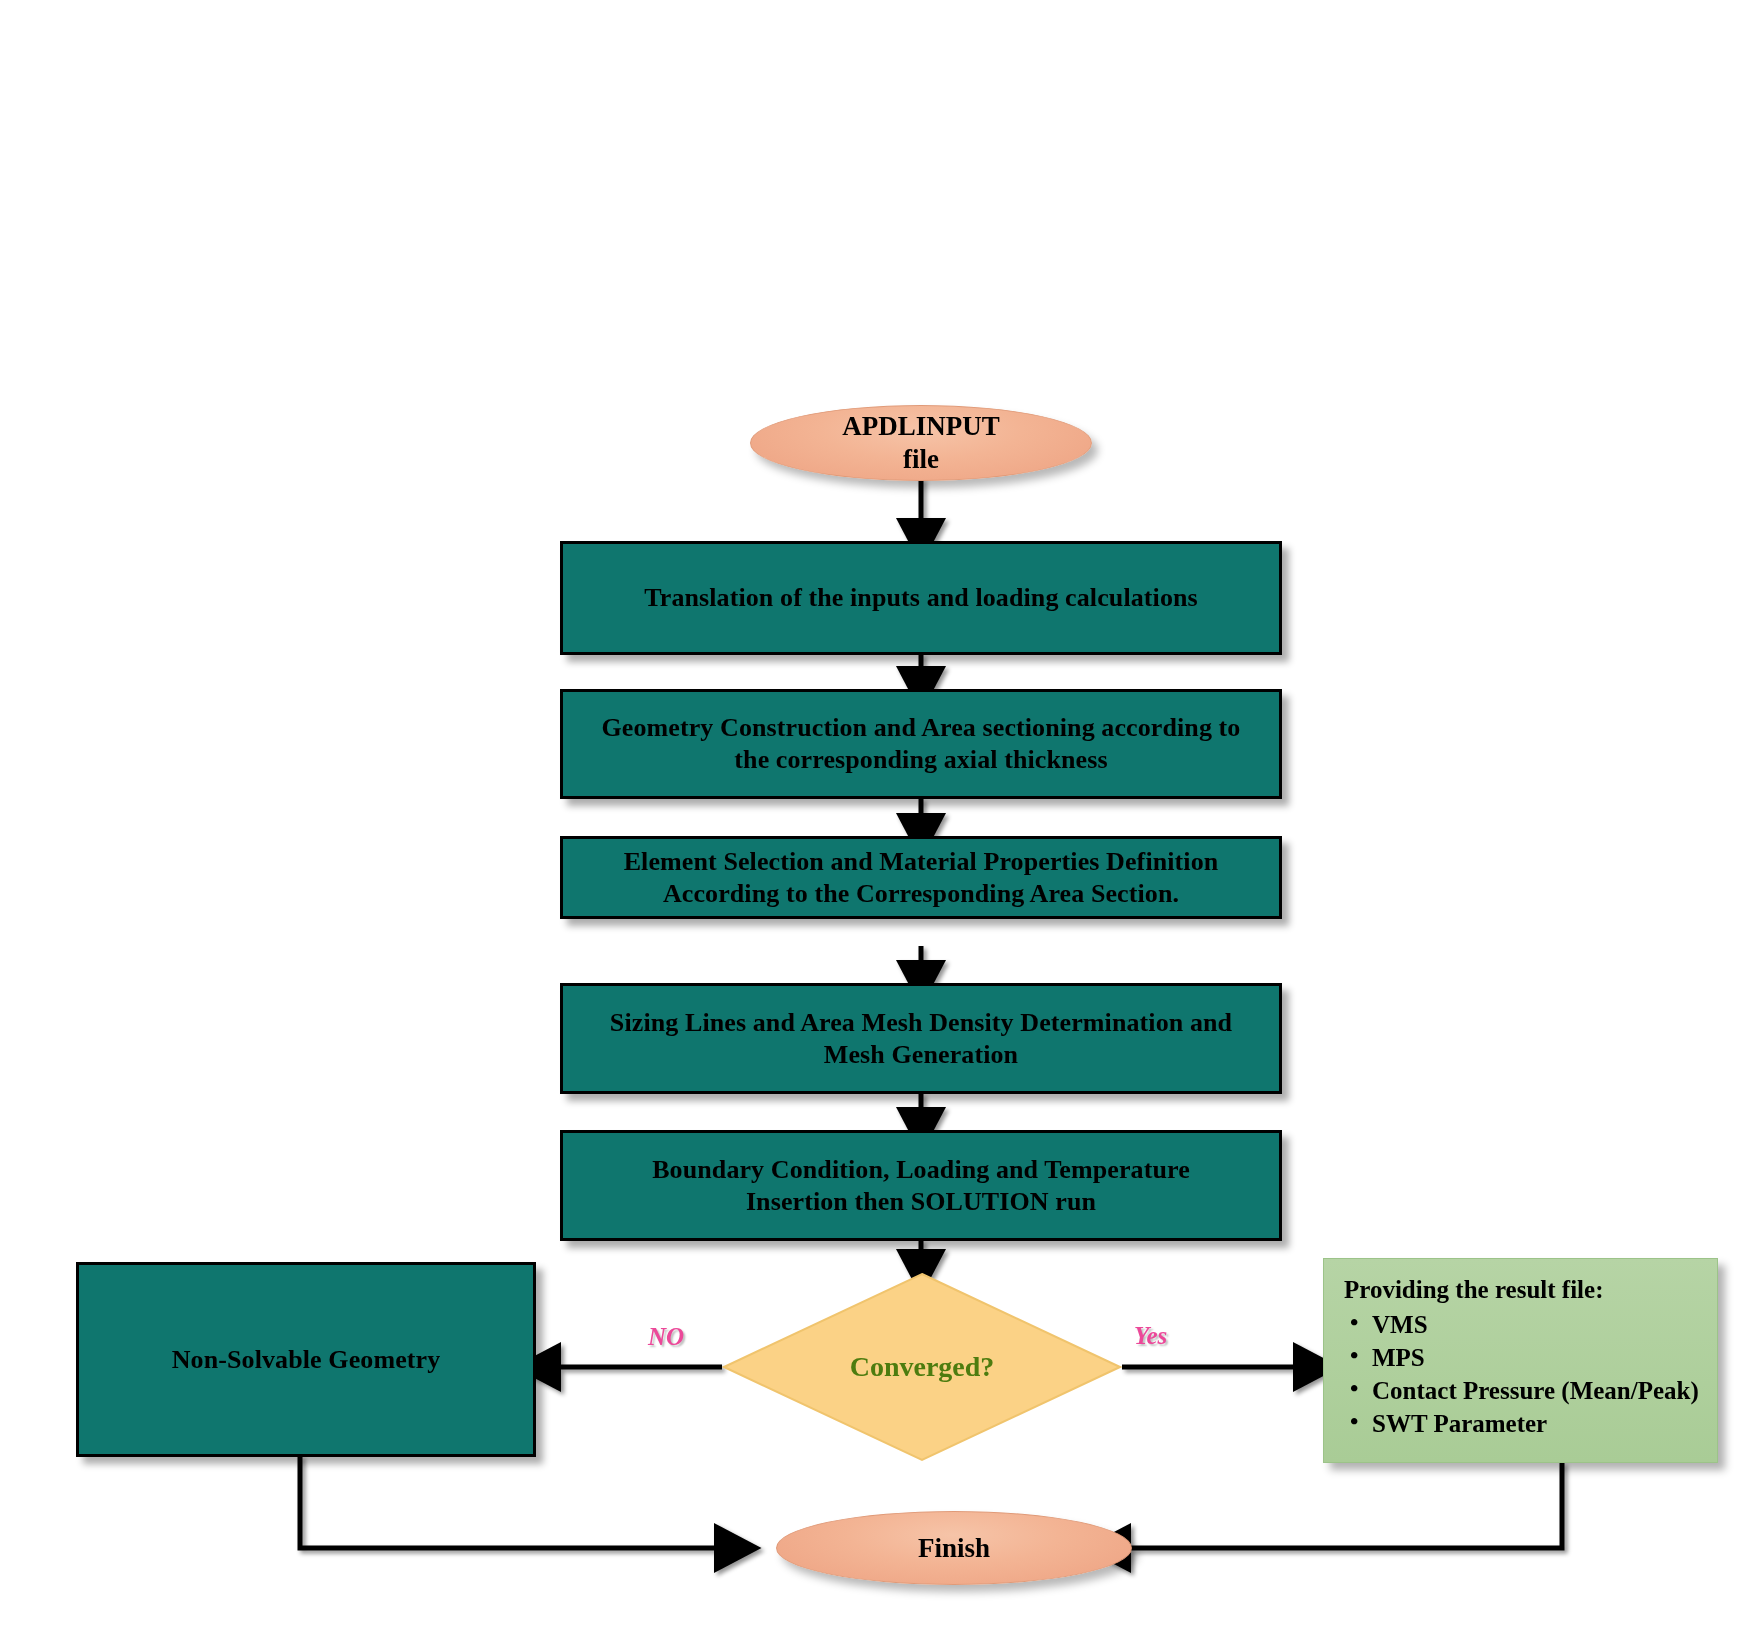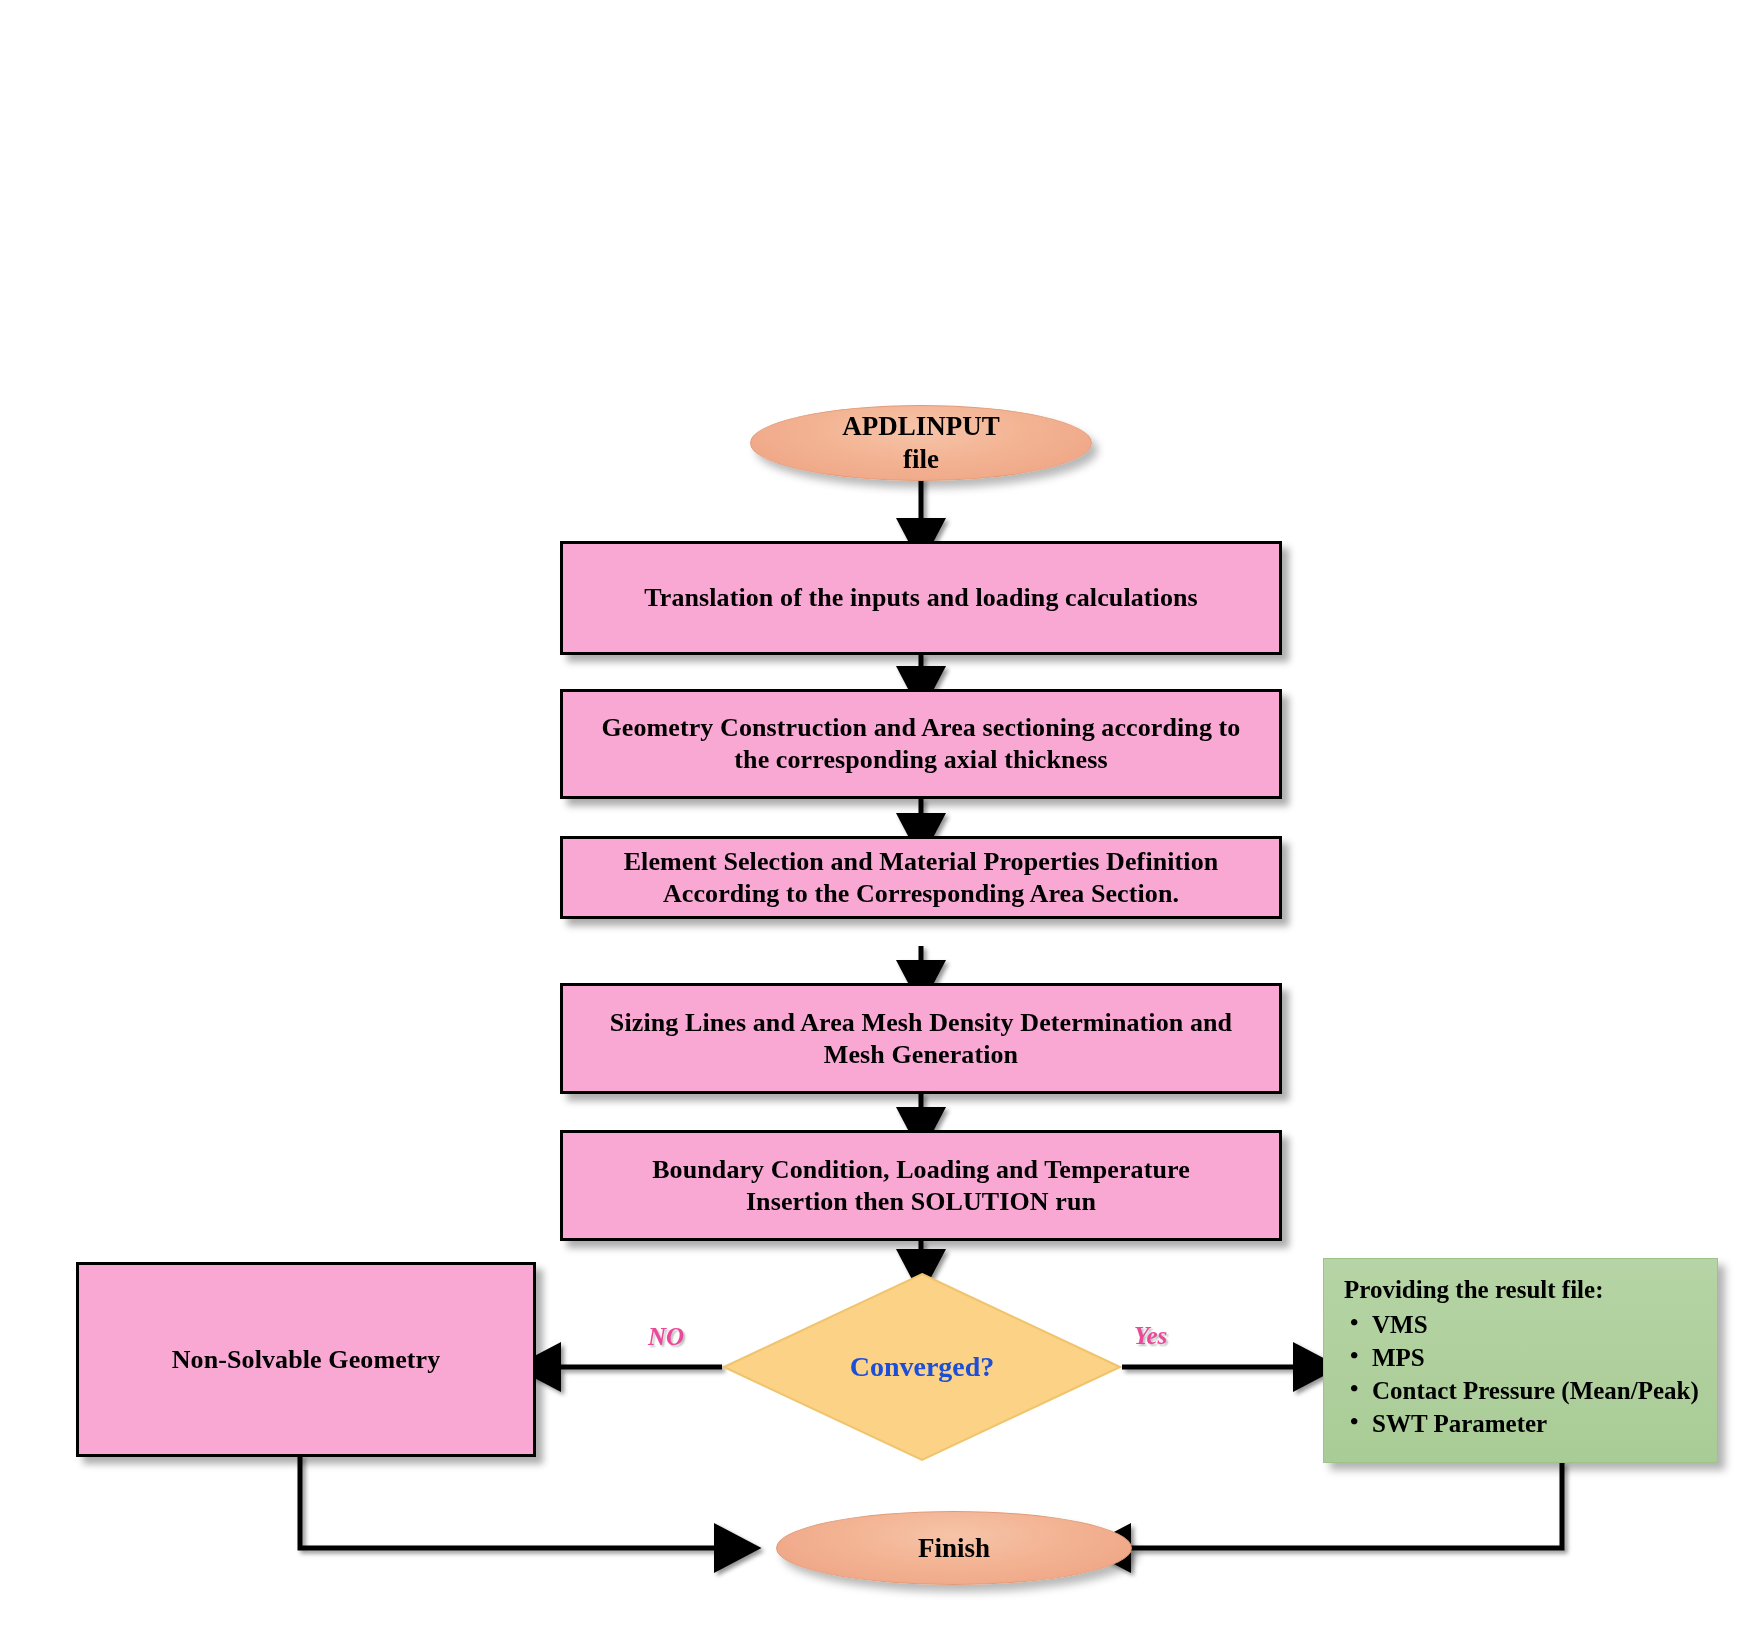--- a/index.html
+++ b/index.html
@@ -33,21 +33,21 @@
     display: flex;
     align-items: center;
     justify-content: center;
     text-align: center;
     color: #000000;
     font-weight: bold;
     line-height: 1.22;
   }
 
   .proc {
-    background: #f9a8d4;
+    background: #0f766e;
     border: 3px solid #000000;
     font-size: 26px;
     letter-spacing: 0.1px;
     box-shadow: 7px 7px 7px rgba(0,0,0,0.32);
     padding: 4px 14px;
   }
 
   .terminator {
     border-radius: 50%;
     background: #f0a982;
@@ -69,21 +69,21 @@
   .decision-label {
     position: absolute;
     left: 0; top: 0;
     width: 100%;
     height: 100%;
     display: flex;
     align-items: center;
     justify-content: center;
     font-weight: bold;
     font-size: 28px;
-    color: #1d4ed8;
+    color: #4d7c0f;
     text-align: center;
   }
 
   .result {
     background: #aecf9c;
     background: linear-gradient(180deg, #b6d4a5 0%, #a9cc96 100%);
     border: 1px solid #9cc389;
     box-shadow: 7px 7px 8px rgba(0,0,0,0.30);
     display: block;
     padding: 16px 18px 10px 18px;

